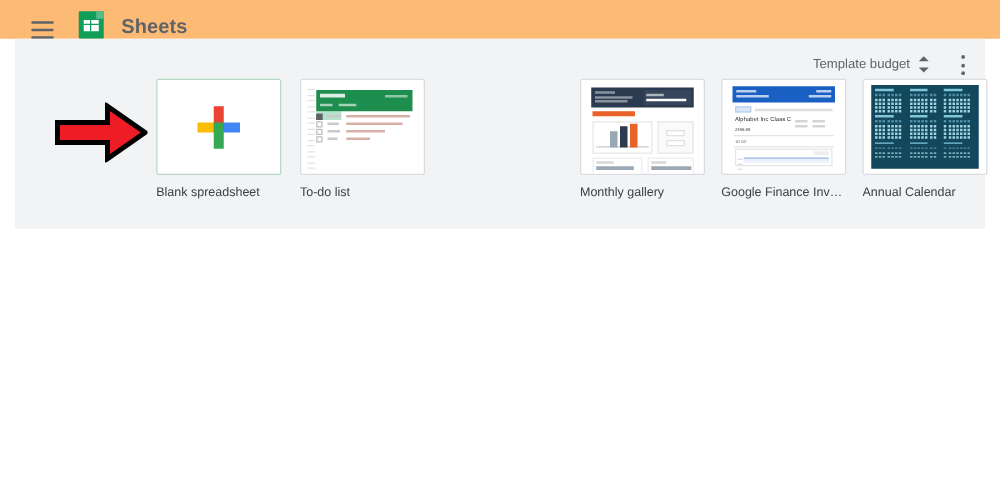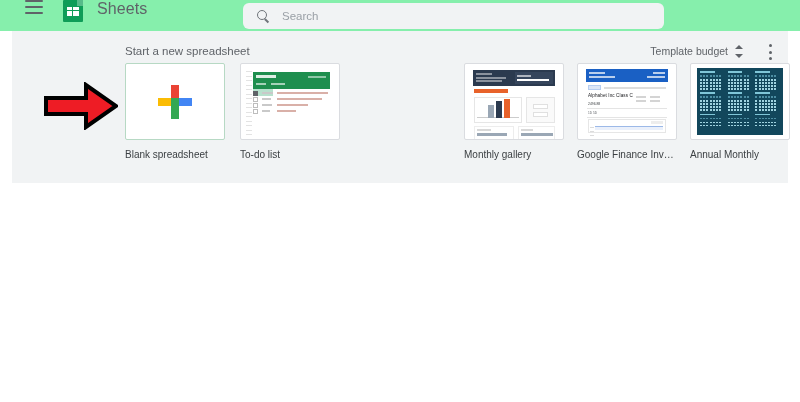--- a/index.html
+++ b/index.html
@@ -9,23 +9,24 @@
     background: #ffffff;
     font-family: "Liberation Sans", sans-serif;
     overflow: hidden;
   }
 
   
   .topbar {
     position: absolute;
     left: 0; top: 0;
     width: 800px; height: 31px;
-    background: #86efac;
+    background: #fdba74;
     display: flex;
-    align-items: flex-start;
+    align-items: flex-end;
+    font-weight: bold;
   }
   .hamburger {
     width: 18px; height: 14px;
     margin-left: 25px;
     display: flex; flex-direction: column; justify-content: space-between;
     cursor: pointer;
   }
   .hamburger span {
     display: block; height: 2px; width: 100%;
     background: #5f6368; border-radius: 1px;
@@ -315,30 +316,25 @@
   </div>
 
   <div class="sheets-logo">
     <div class="doc"></div>
     <div class="fold"></div>
     <div class="grid"></div>
   </div>
 
   <div class="app-title">Sheets</div>
 
-  <div class="searchbar">
-    <div class="search-icon"></div>
-    <div class="search-placeholder">Search</div>
-  </div>
 </div>
 
 <div class="template-band">
 
   <div class="band-header">
-    <div class="band-title">Start a new spreadsheet</div>
     <div class="gallery-link">Template budget</div>
     <div class="unfold-icon"></div>
     <div class="kebab-icon">
       <i></i>
       <i></i>
       <i></i>
     </div>
   </div>
 
   <div class="cards-row">
@@ -862,21 +858,21 @@
                   <i></i>
                   <i></i>
                   <i></i>
                   <i></i>
                   <i></i>
                 </div>
               </div>
           </div>
         </div>
       </div>
-      <div class="card-label">Annual Monthly</div>
+      <div class="card-label">Annual Calendar</div>
     </div>
 
   </div>
 </div>
 
 <div class="red-arrow">
   <svg viewBox="0 0 74 48" width="74" height="48">
     <polygon points="2,16 42,16 42,3 72,24 42,45 42,32 2,32" fill="#ee1c25" stroke="#000000" stroke-width="4" stroke-linejoin="miter"></polygon>
   </svg>
 </div>

